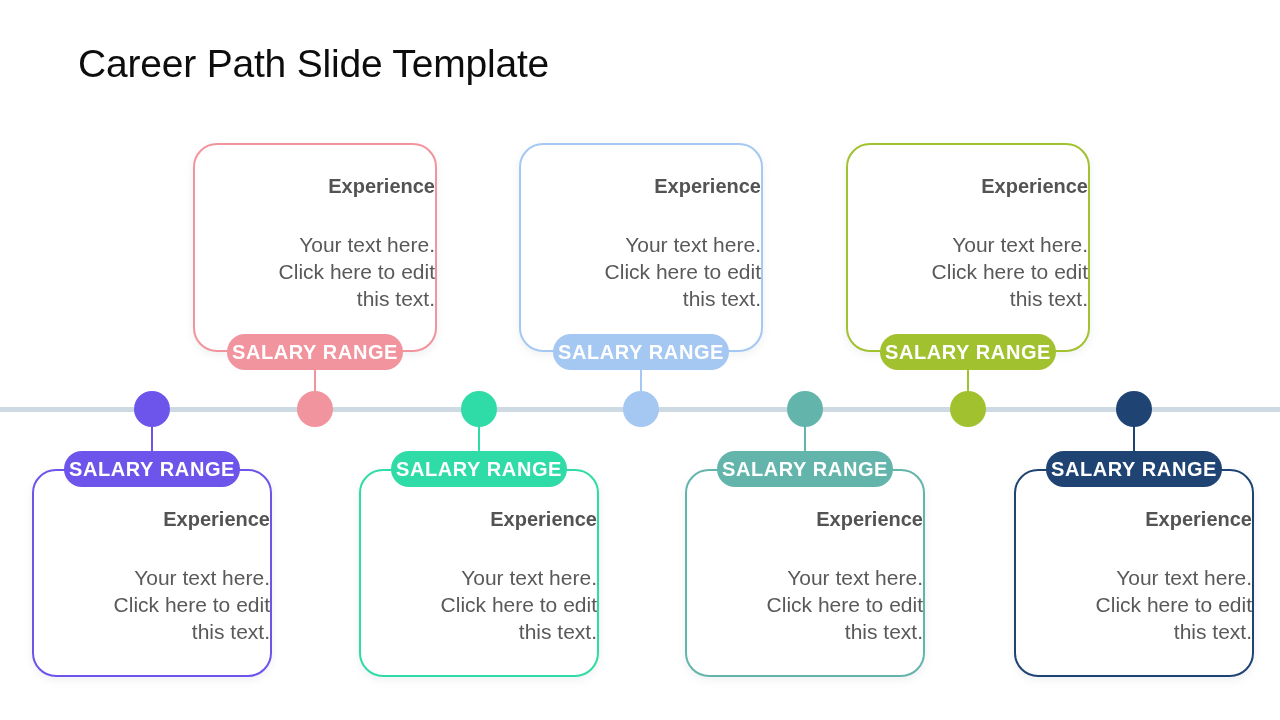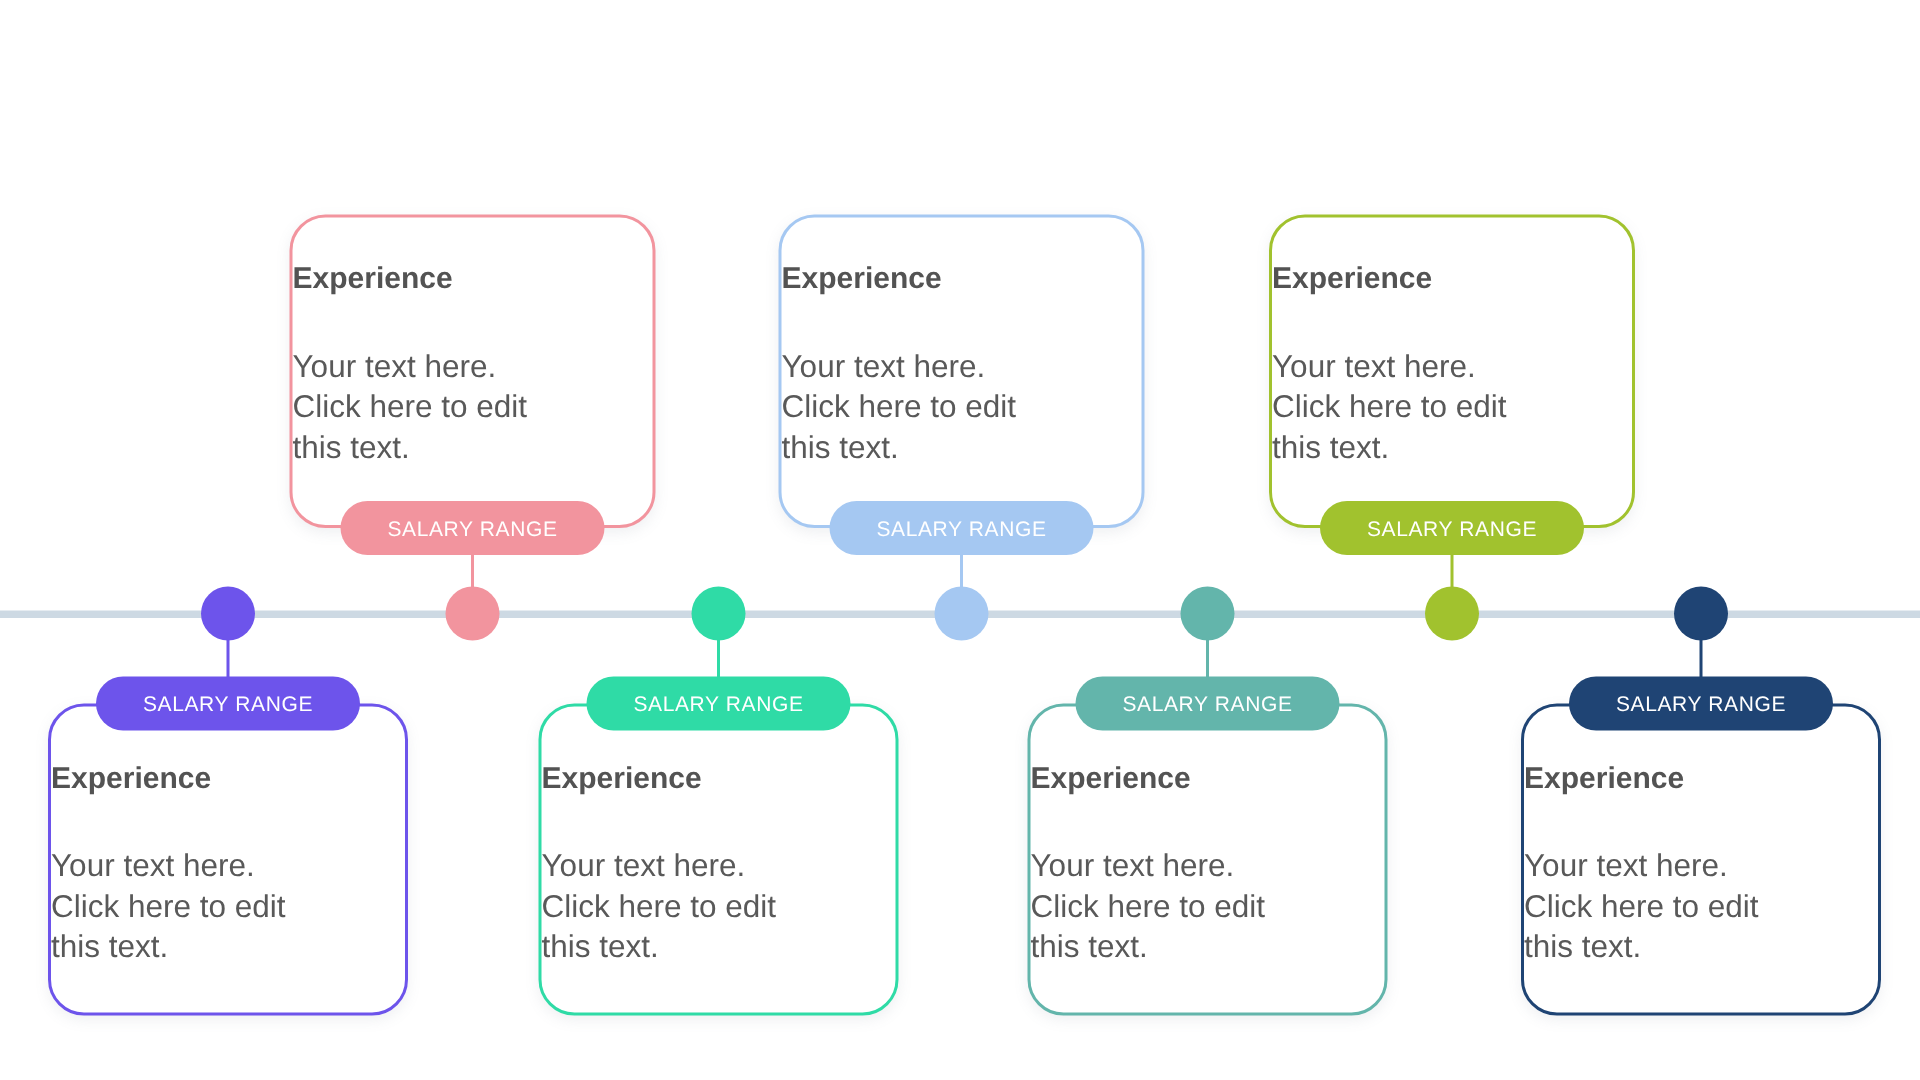--- a/index.html
+++ b/index.html
@@ -43,53 +43,54 @@
   }
   .top .connector{top:366px;height:28px;}
   .bottom .connector{top:424px;height:30px;}
   .pill{
     position:absolute;
     left:-88px;width:176px;height:36px;
     border-radius:18px;
     background:var(--c);
     color:#ffffff;
     display:flex;align-items:center;justify-content:center;
-    font-size:14px;font-weight:400;letter-spacing:0.03em;
+    font-size:20px;font-weight:700;letter-spacing:0.03em;
     z-index:4;
     white-space:nowrap;
   }
   .top .pill{top:334px;}
   .bottom .pill{top:451px;}
   .card{
     position:absolute;
     box-sizing:border-box;
     background:#ffffff;
     border:2px solid var(--c);
     border-radius:24px;
-    text-align:left;
+    text-align:right;
     z-index:2;
     box-shadow:0 3px 9px rgba(125,135,148,0.12);
   }
   .top .card{left:-122px;top:143px;width:244px;height:209px;padding-top:27px;}
   .bottom .card{left:-120px;top:469px;width:240px;height:208px;padding-top:34px;}
   .card-title{
     font-size:20px;font-weight:700;
     color:#535353;line-height:28px;
   }
   .card-body{
     margin-top:31px;
     font-size:21px;color:#595959;line-height:27px;
     white-space:pre-line;
   }
 </style>
 </head>
 <body>
 
 <div class="slide">
 
+  <div class="slide-title">Career Path Slide Template</div>
 
   <div class="timeline-line" style="--c: #CDD9E3;"></div>
 
   <div class="milestone bottom" style="--x: 152px; --c: #6D54EB;">
     <div class="dot"></div>
     <div class="connector"></div>
     <div class="pill">
       <span>SALARY RANGE</span>
     </div>
     <div class="card">

